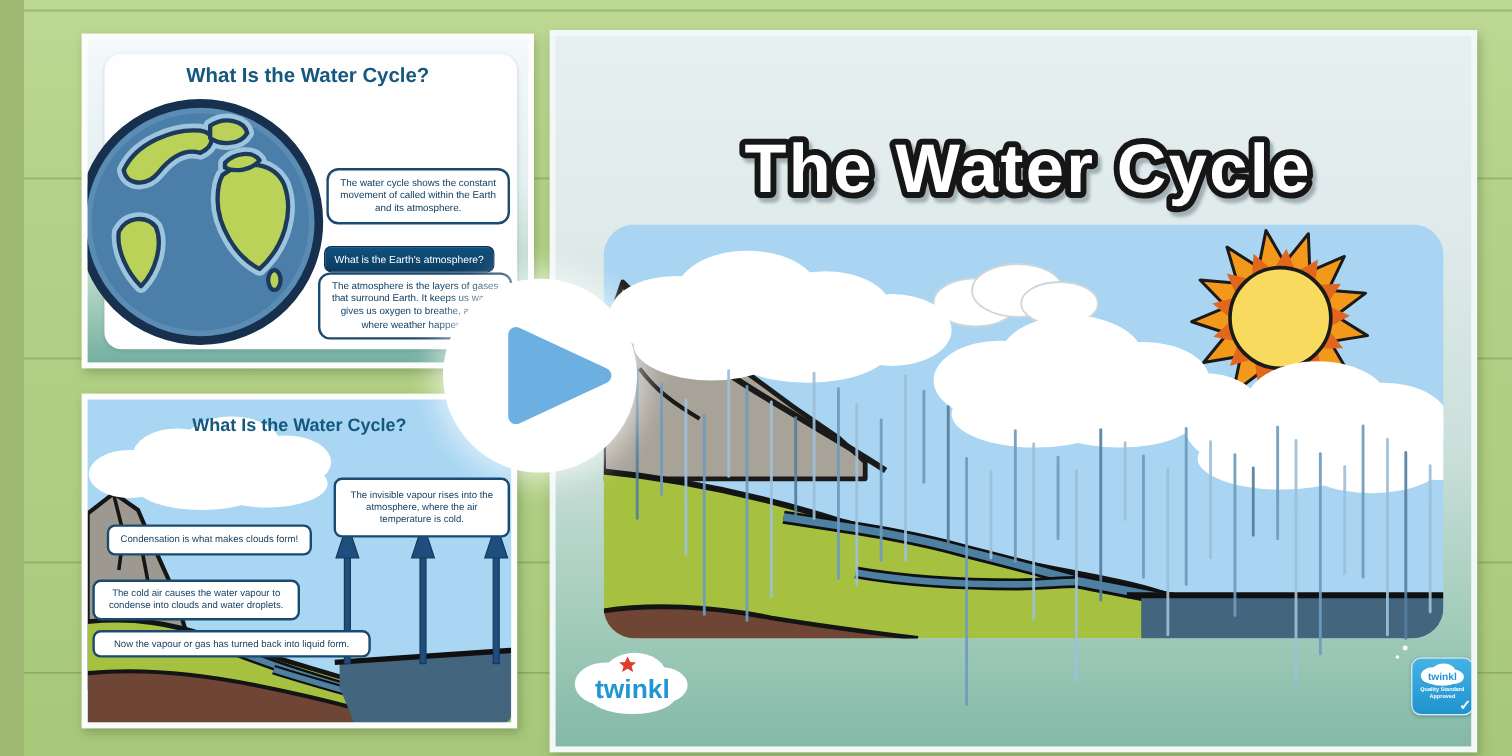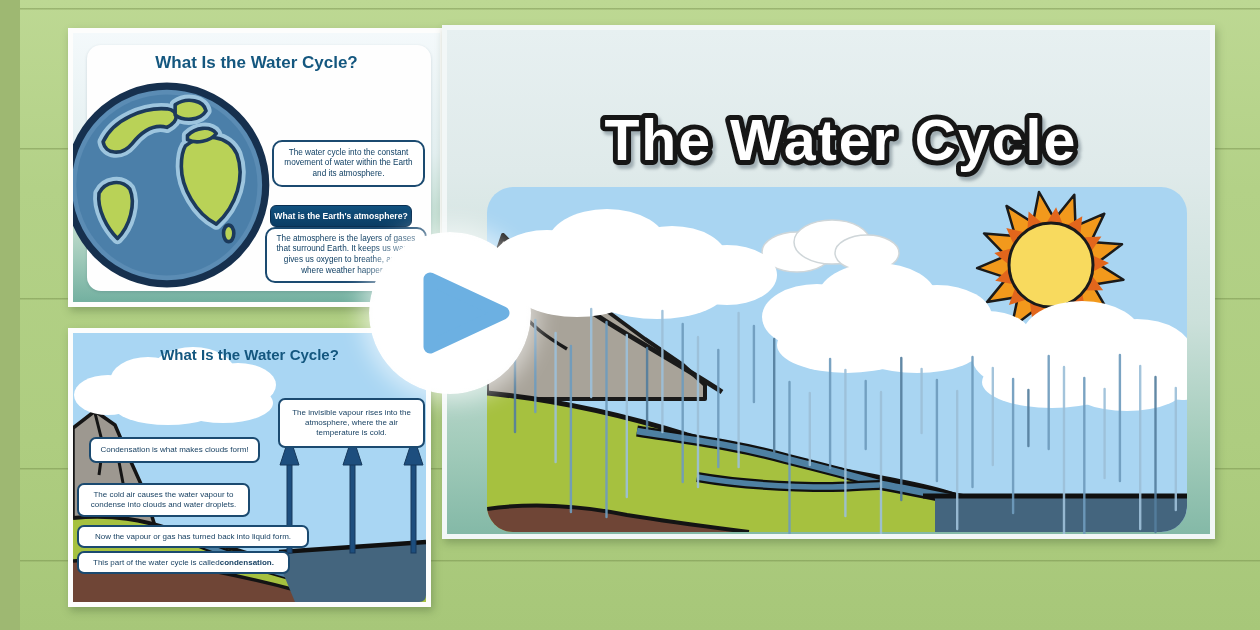--- a/index.html
+++ b/index.html
@@ -14,31 +14,31 @@
   #slide1{left:48px;top:28px;width:377px;height:279px;}
   #slide1 .inner{background:linear-gradient(180deg,#f4f9fb 0%,#e3eff0 45%,#b7d7c7 75%,#73b0a0 100%);}
   .panel{position:absolute;left:14px;top:12px;width:344px;height:246px;background:#fefefe;
     border-radius:14px;box-shadow:0 1px 3px rgba(40,70,90,.18);}
   .s-title{position:absolute;left:0;width:100%;text-align:center;font-weight:bold;color:#14577f;}
   #slide1 .s-title{top:20px;font-size:17px;}
   .bubble{position:absolute;background:#fff;border:2.5px solid #1b4a70;border-radius:10px;
     color:#0f3f63;font-size:8.2px;line-height:1.3;display:flex;align-items:center;
     justify-content:center;text-align:center;padding:2px 6px;box-sizing:border-box;}
   .qbadge{position:absolute;background:linear-gradient(180deg,#11517f,#0a3c63);
-    border:1.5px solid #0a2f52;border-radius:6px;color:#fff;font-weight:bold;font-size:8.6px;
+    border:1.5px solid #0a2f52;border-radius:6px;color:#fff;font-weight:normal;font-size:8.6px;
     display:flex;align-items:center;justify-content:center;text-align:right;}
   
   #slide2{left:48px;top:328px;width:363px;height:279px;}
   #slide2 .inner{background:#a9d6f3;}
   #slide2 .s-title{top:13px;font-size:15px;z-index:5;}
   .sbox{position:absolute;background:#fff;border:2px solid #1b4a70;border-radius:7px;
     color:#123c5e;font-size:8px;line-height:1.25;display:flex;align-items:center;
     justify-content:center;text-align:center;padding:1px 4px;box-sizing:border-box;z-index:6;}
   
-  #mainslide{left:422px;top:25px;width:773px;height:514px;background:#f2f7f7;}
+  #mainslide{left:438px;top:25px;width:773px;height:602px;background:#f2f7f7;}
   #mainslide .inner{background:
      linear-gradient(180deg,#e7f0f1 0%,#dfeaea 28%,#cbe0da 58%,#a3ccbb 82%,#84b9a7 100%);}
   #main-title-svg{position:absolute;left:0;top:48px;width:100%;height:120px;}
   #illus{position:absolute;left:40px;top:157px;width:700px;height:405px;}
   #logo{position:absolute;left:10px;top:508px;width:110px;height:64px;}
   #qbadge-corner{position:absolute;left:713px;top:518px;width:50px;height:46px;
     background:linear-gradient(180deg,#44b2e5,#1f93cf);border:1.5px solid rgba(255,255,255,.8);
     border-radius:8px;box-shadow:0 1px 3px rgba(20,60,80,.3);text-align:center;}
   #qbadge-corner .cloudsvg{display:block;margin:3px auto 0 auto;}
   #qbadge-corner .tiny{color:#fff;font-size:4.6px;line-height:1.3;font-weight:bold;}
@@ -80,21 +80,21 @@
           <g fill="#b9d257" stroke="#1c3a5c" stroke-width="3.5" stroke-linejoin="round">
             <path d="M35,61 C45,39 75,27 97,29 C109,31 109,41 97,47 C83,43 71,53 63,63 C53,75 37,73 35,61 Z"></path>
             <path d="M105,25 C117,17 133,21 135,31 C129,41 113,41 105,35 Z"></path>
             <path d="M31,111 C37,99 53,97 61,107 C67,121 61,143 49,155 C39,145 29,127 31,111 Z"></path>
             <path d="M115,65 C133,51 157,55 165,73 C173,95 165,123 145,141 C125,131 111,105 111,85 C111,77 112,70 115,65 Z"></path>
             <path d="M117,55 C125,47 139,45 145,53 C139,61 125,63 117,59 Z"></path>
             <ellipse cx="157" cy="150" rx="5" ry="8"></ellipse>
           </g>
         </g>
       </svg>
-      <div class="bubble" style="left:199px;top:107px;width:153px;height:47px">The water cycle into the constant movement of water within the Earth and its atmosphere.</div>
+      <div class="bubble" style="left:199px;top:107px;width:153px;height:47px">The water cycle shows the constant movement of called within the Earth and its atmosphere.</div>
       <div class="qbadge" style="left:197px;top:172px;width:140px;height:20px">What is the Earth's atmosphere?</div>
       <div class="bubble" style="left:192px;top:194px;width:162px;height:56px">The atmosphere is the layers of gases that surround Earth. It keeps us warm, gives us oxygen to breathe, and is where weather happens.</div>
     </div>
   </div>
 
   <div id="slide2" class="slide">
     <div class="inner">
       <svg width="353" height="269" viewBox="0 0 353 269" style="position:absolute;left:0;top:0">
         <rect x="0" y="0" width="353" height="269" fill="#a9d6f3"></rect>
         <g>
@@ -140,24 +140,20 @@
               <rect x="338" y="130" width="5" height="90"></rect>
               <polygon points="331,132 350,132 340.5,103"></polygon>
             </g>
         </g>
       </svg>
       <div class="s-title">What Is the Water Cycle?</div>
       <div class="sbox" style="left:16px;top:104px;width:171px;height:26px">Condensation is what makes clouds form!</div>
       <div class="sbox" style="left:205px;top:65px;width:147px;height:50px">The invisible vapour rises into the atmosphere, where the air temperature is cold.</div>
       <div class="sbox" style="left:4px;top:150px;width:173px;height:34px">The cold air causes the water vapour to condense into clouds and water droplets.</div>
       <div class="sbox" style="left:4px;top:192px;width:232px;height:23px">Now the vapour or gas has turned back into liquid form.</div>
-      <div class="sbox" style="left:4px;top:218px;width:213px;height:23px">
-          <span>This part of the water cycle is called </span>
-          <b>condensation.</b>
-        </div>
     </div>
   </div>
 
   <div id="mainslide" class="slide">
     <div class="inner">
       <svg id="main-title-svg" viewBox="0 0 773 120">
         <text x="399" y="82" text-anchor="middle" font-family="Liberation Sans, sans-serif" font-size="58" font-weight="bold" letter-spacing="2" fill="#ffffff" stroke="#161616" stroke-width="10" style="paint-order:stroke fill" stroke-linejoin="round" filter="drop-shadow(3px 4px 1.5px rgba(110,125,135,.55))">The Water Cycle</text>
       </svg>
       <svg id="illus" viewBox="0 0 700 405">
         <defs>

